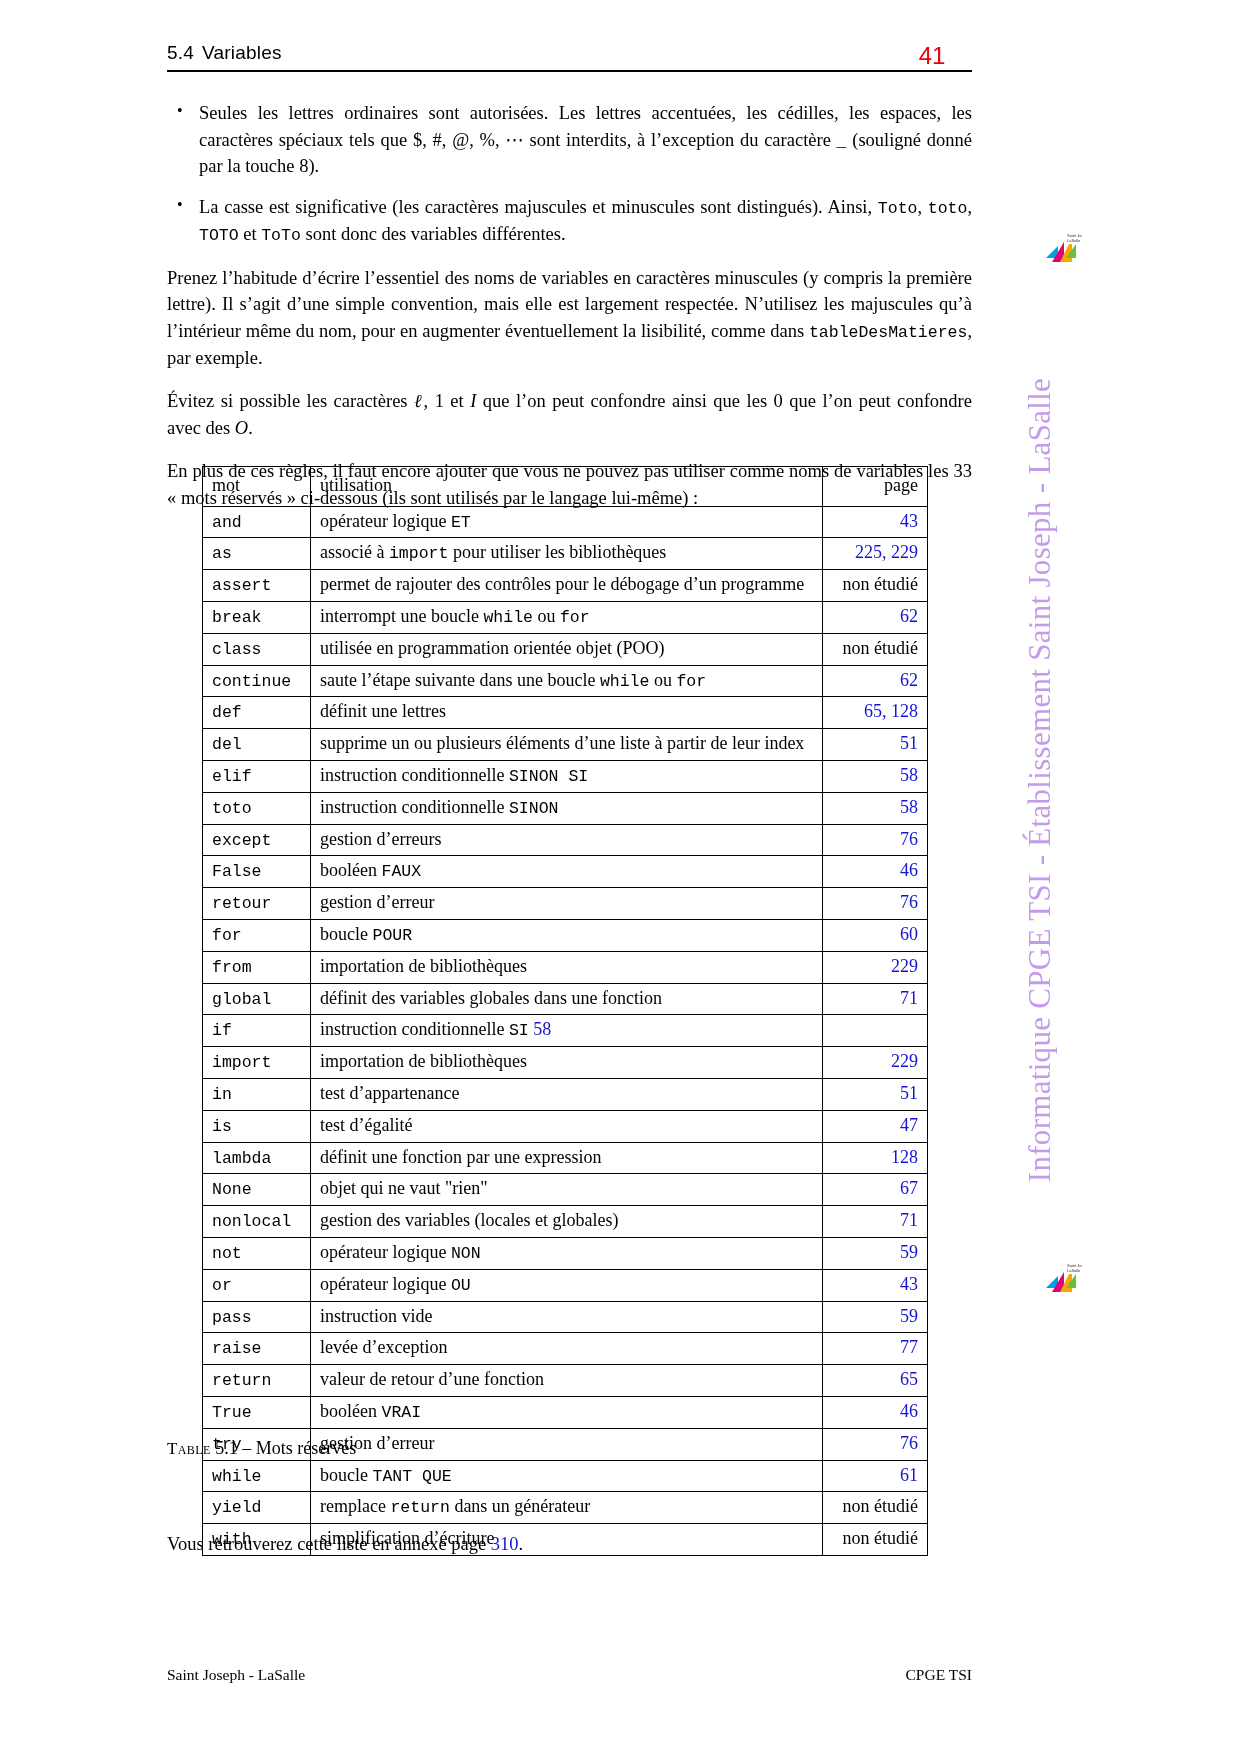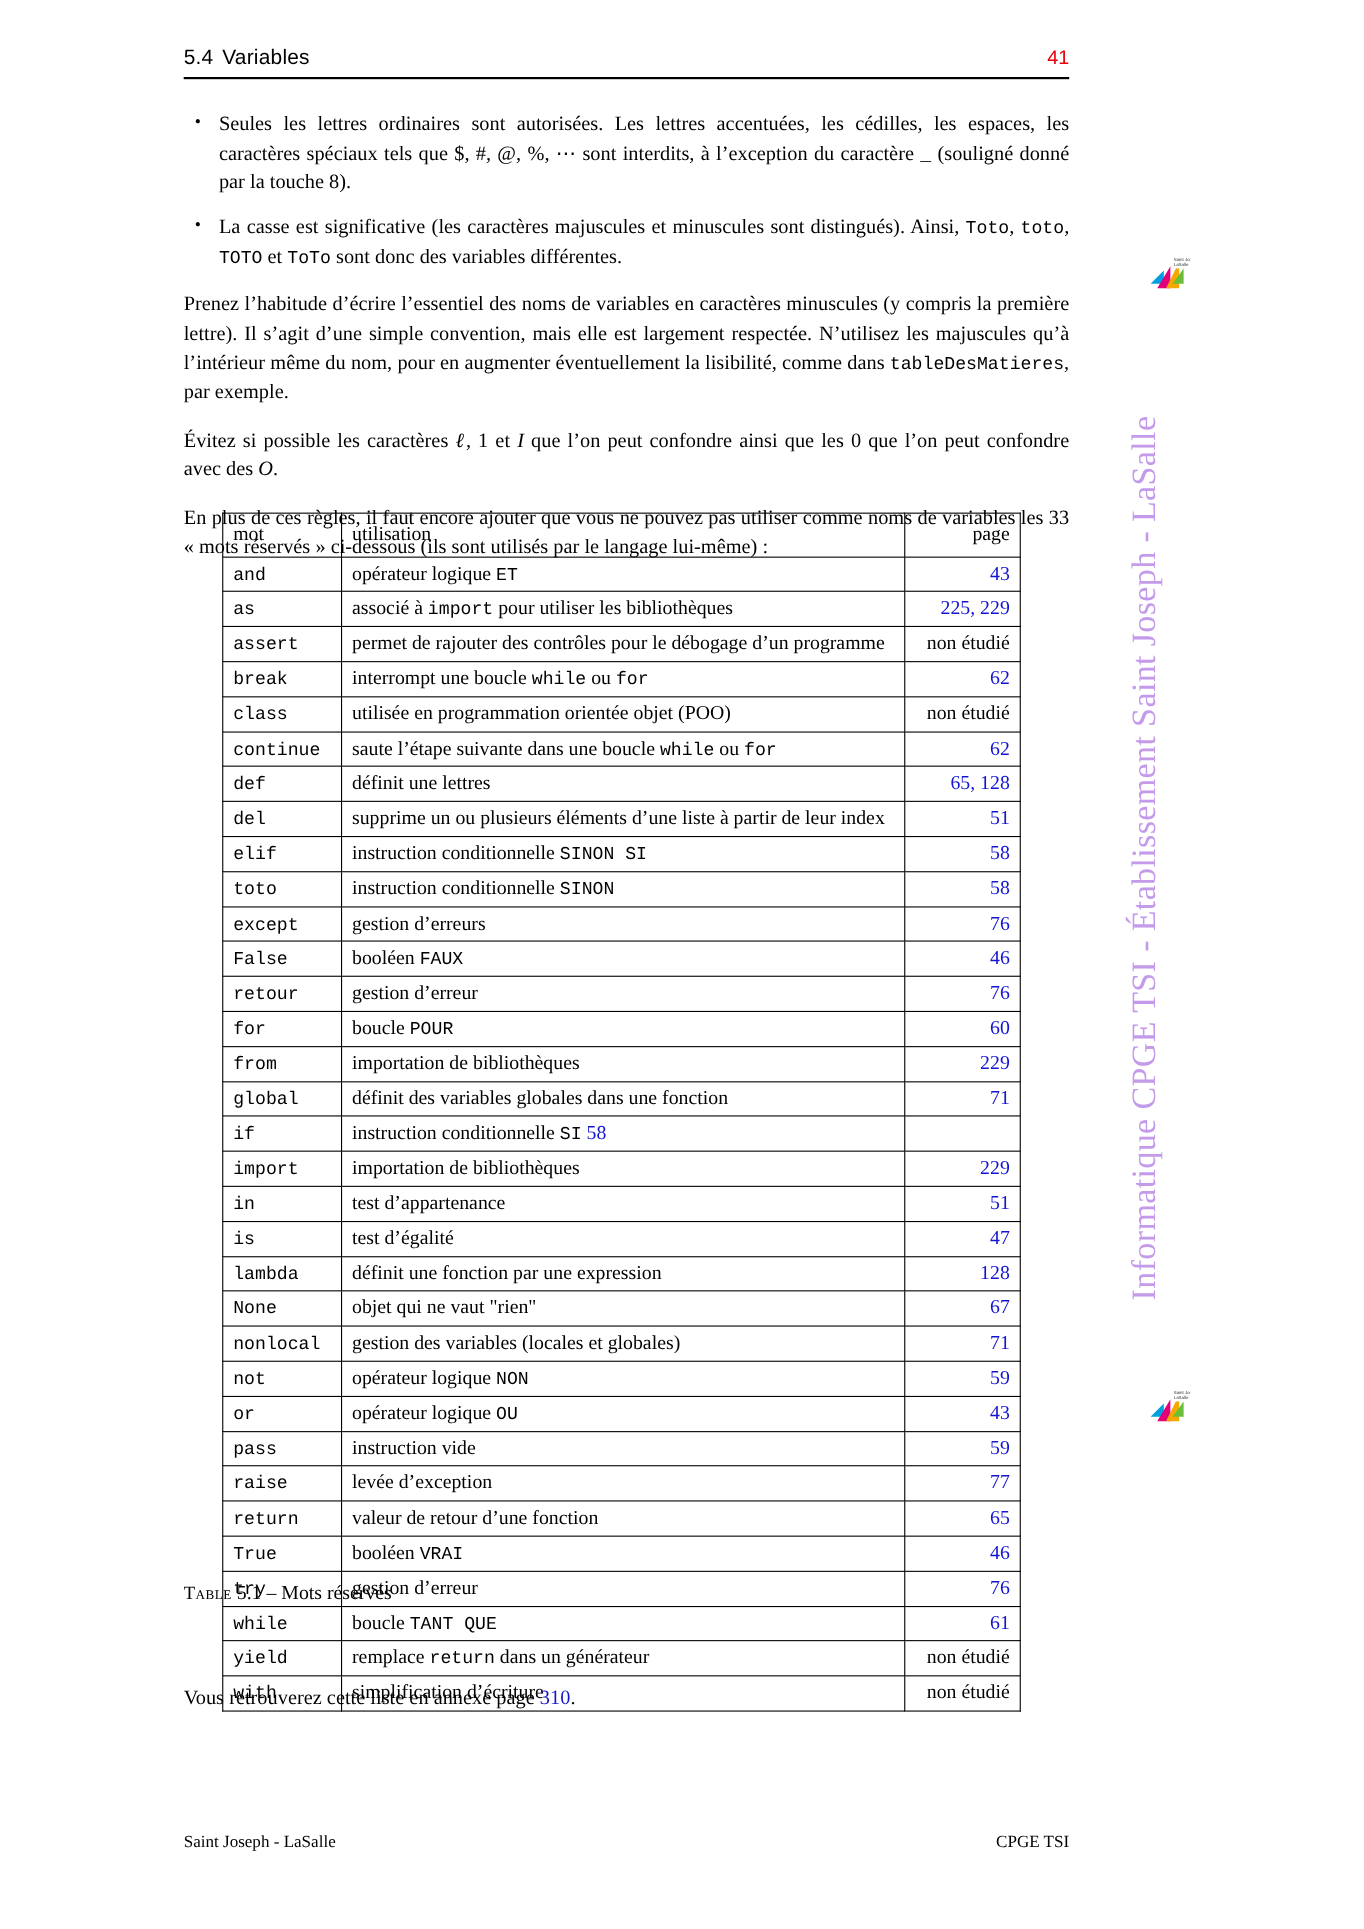--- a/index.html
+++ b/index.html
@@ -22,23 +22,23 @@
     position:absolute;
     left:155px;top:42px;width:800px;
     font-size:19px;
     letter-spacing:.2px;
   }
   .runhead .sect{font-family:"Liberation Sans", sans-serif;font-size:19px;}
   .runhead .num{margin-right:8px;}
   .folio{
     position:absolute;
     left:880px;top:42px;width:80px;
-    text-align:right;
+    text-align:center;
     font-family:"Liberation Sans", sans-serif;
-    font-size:18px;
+    font-size:24px;
     color:#e8000a;
   }
   .rule{
     position:absolute;
     left:155px;top:70px;
     width:805px;height:2px;
     background:#000;
   }
 
   

